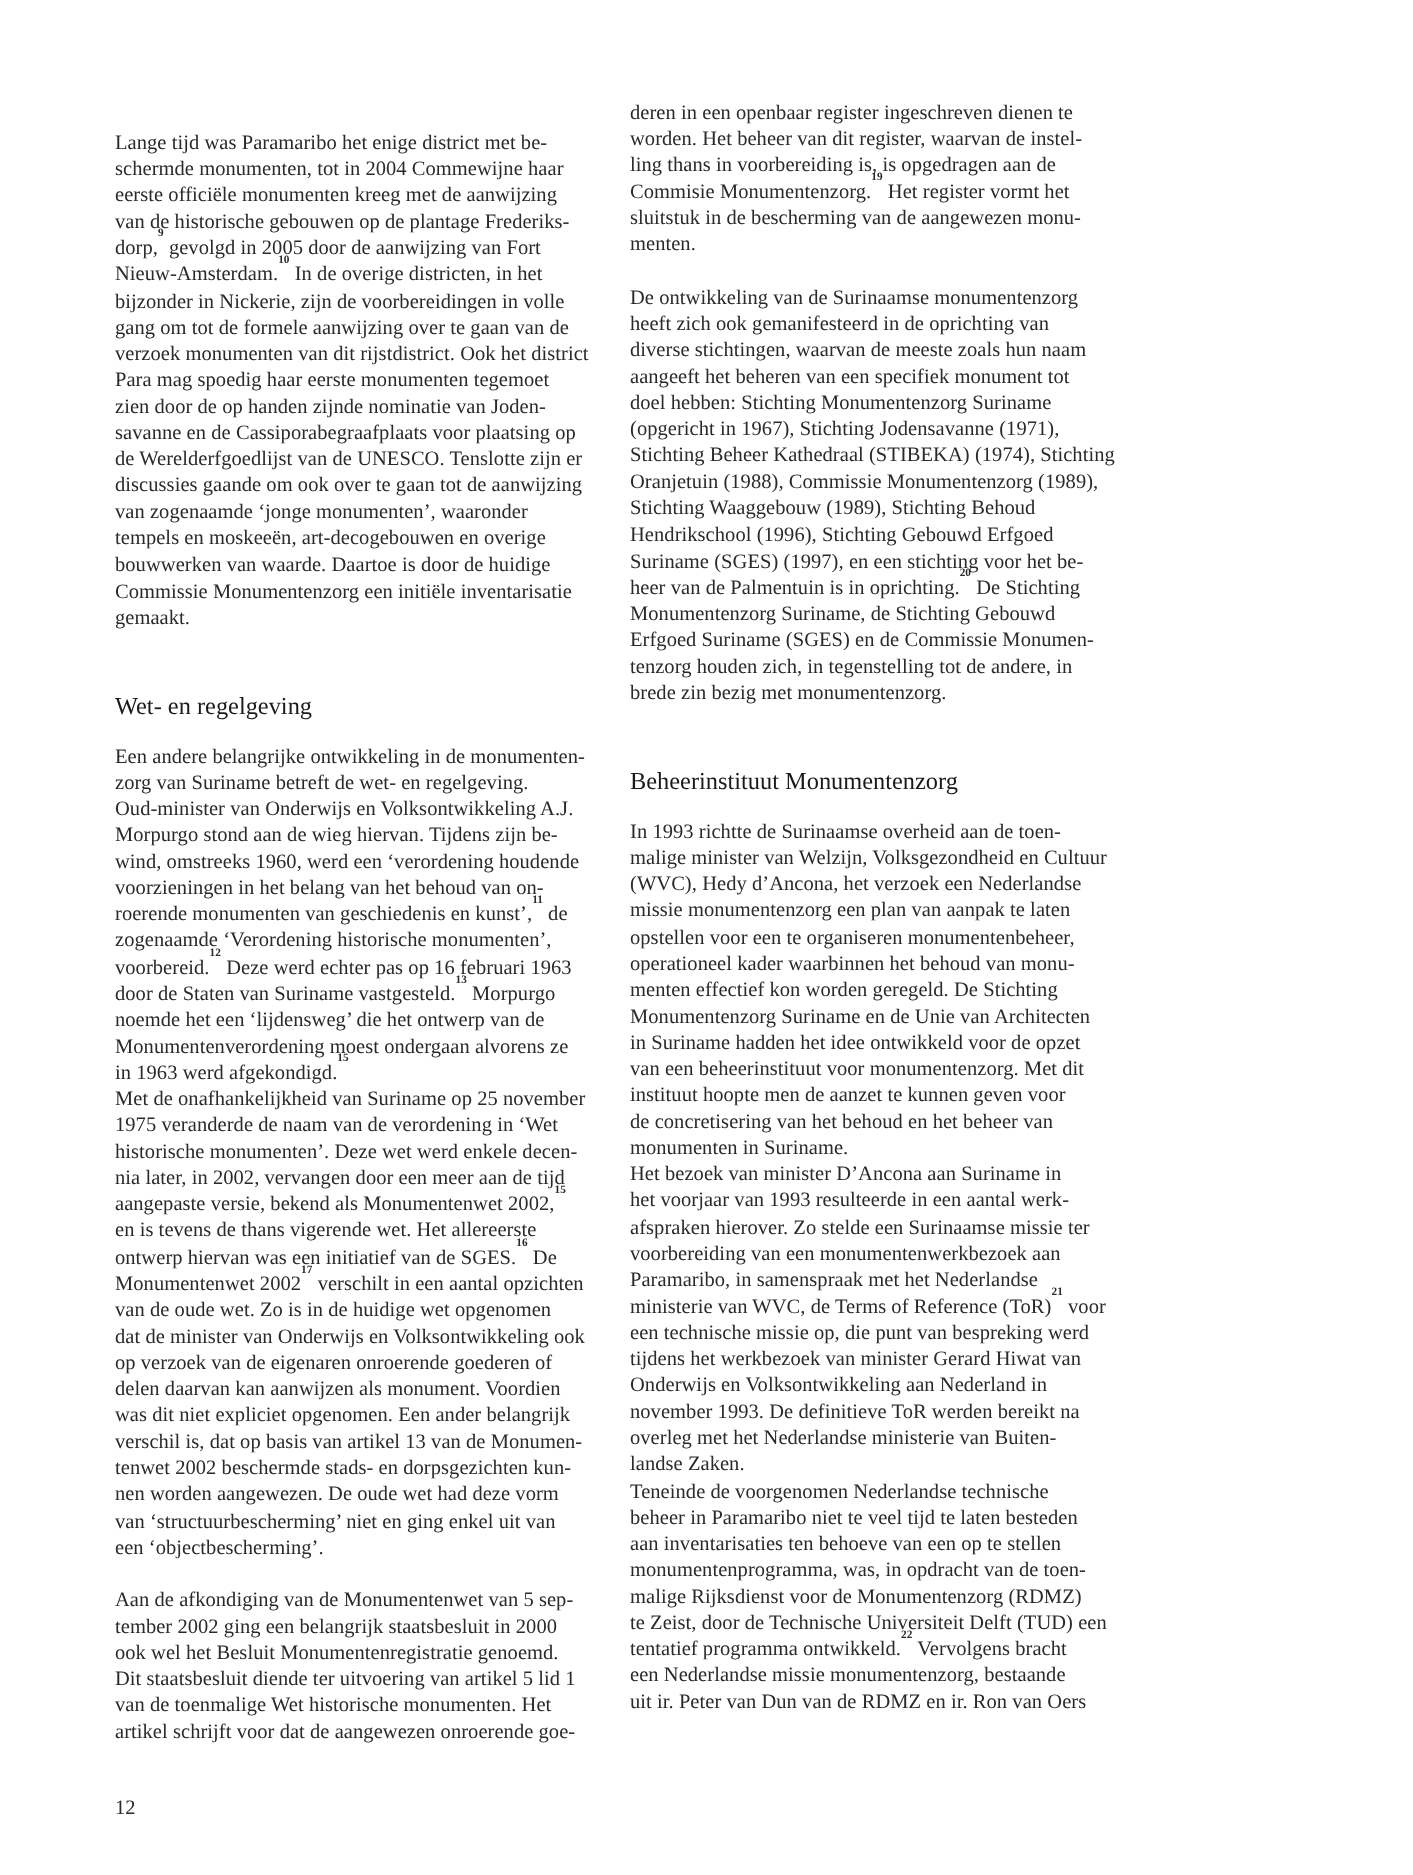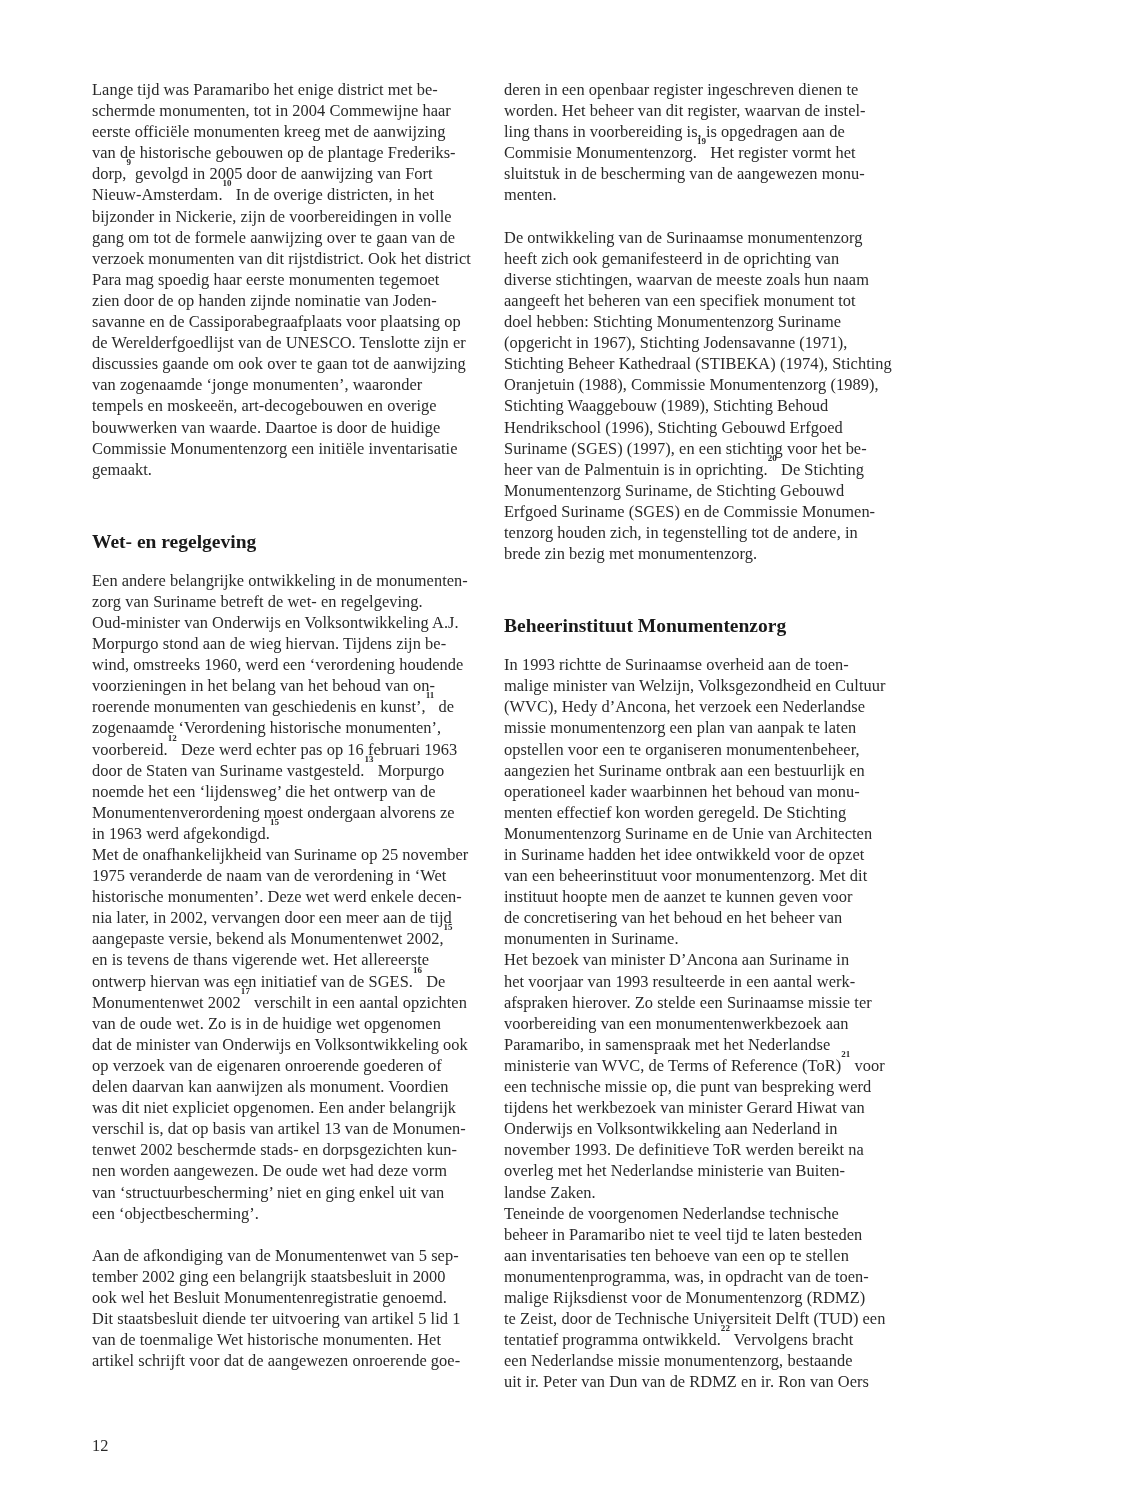--- a/index.html
+++ b/index.html
@@ -1,26 +1,26 @@
 <!DOCTYPE html>
 <html><head>
 <meta charset="utf-8">
 <style>
   html, body { margin: 0; padding: 0; background: #ffffff; }
   body { width: 1130px; height: 1500px; position: relative; overflow: hidden;
          font-family: "DejaVu Serif", "Liberation Serif", serif; color: #2a2a2a; }
   .col { position: absolute; top: 79px; width: 400px; }
-  .col.left { left: 92px; }
+  .col.left { left: 92px; margin-top: 24px; }
   .col.right { left: 504px; }
   .line { display: block; font-family: "Liberation Serif", "DejaVu Serif", serif;
           font-size: 16.4px; line-height: 21.1px; white-space: nowrap; letter-spacing: 0.05px; }
   .gap { display: block; height: 21.1px; }
   .gap2 { display: block; height: 42px; }
   .heading { display: block; font-family: "Liberation Serif", "DejaVu Serif", serif;
-             font-weight: bold; font-size: 19.5px; line-height: 24px; color: #1a1a1a;
+             font-weight: normal; font-size: 19.5px; line-height: 24px; color: #1a1a1a;
              margin: 2px 0 16px 0; white-space: nowrap; }
   sup { font-size: 9px; vertical-align: top; position: relative; top: -1px; line-height: 0; font-weight: bold; }
   .pagenum { position: absolute; left: 92px; top: 1436px;
              font-family: "Liberation Serif", "DejaVu Serif", serif; font-size: 16.4px; color: #2a2a2a; }
 </style>
 </head>
 <body>
 
 <div class="col left">
   <div>
@@ -119,21 +119,20 @@
       <span class="line">brede zin bezig met monumentenzorg.</span>
     </div>
   <span class="gap2"></span>
   <div class="heading" style="margin-top:8px;">Beheerinstituut Monumentenzorg</div>
   <div>
       <span class="line">In 1993 richtte de Surinaamse overheid aan de toen-</span>
       <span class="line">malige minister van Welzijn, Volksgezondheid en Cultuur</span>
       <span class="line">(WVC), Hedy d’Ancona, het verzoek een Nederlandse</span>
       <span class="line">missie monumentenzorg een plan van aanpak te laten</span>
       <span class="line">opstellen voor een te organiseren monumentenbeheer,</span>
-      <span class="line">aangezien het Suriname ontbrak aan een bestuurlijk en</span>
       <span class="line">operationeel kader waarbinnen het behoud van monu-</span>
       <span class="line">menten effectief kon worden geregeld. De Stichting</span>
       <span class="line">Monumentenzorg Suriname en de Unie van Architecten</span>
       <span class="line">in Suriname hadden het idee ontwikkeld voor de opzet</span>
       <span class="line">van een beheerinstituut voor monumentenzorg. Met dit</span>
       <span class="line">instituut hoopte men de aanzet te kunnen geven voor</span>
       <span class="line">de concretisering van het behoud en het beheer van</span>
       <span class="line">monumenten in Suriname.</span>
       <span class="line">Het bezoek van minister D’Ancona aan Suriname in</span>
       <span class="line">het voorjaar van 1993 resulteerde in een aantal werk-</span>

